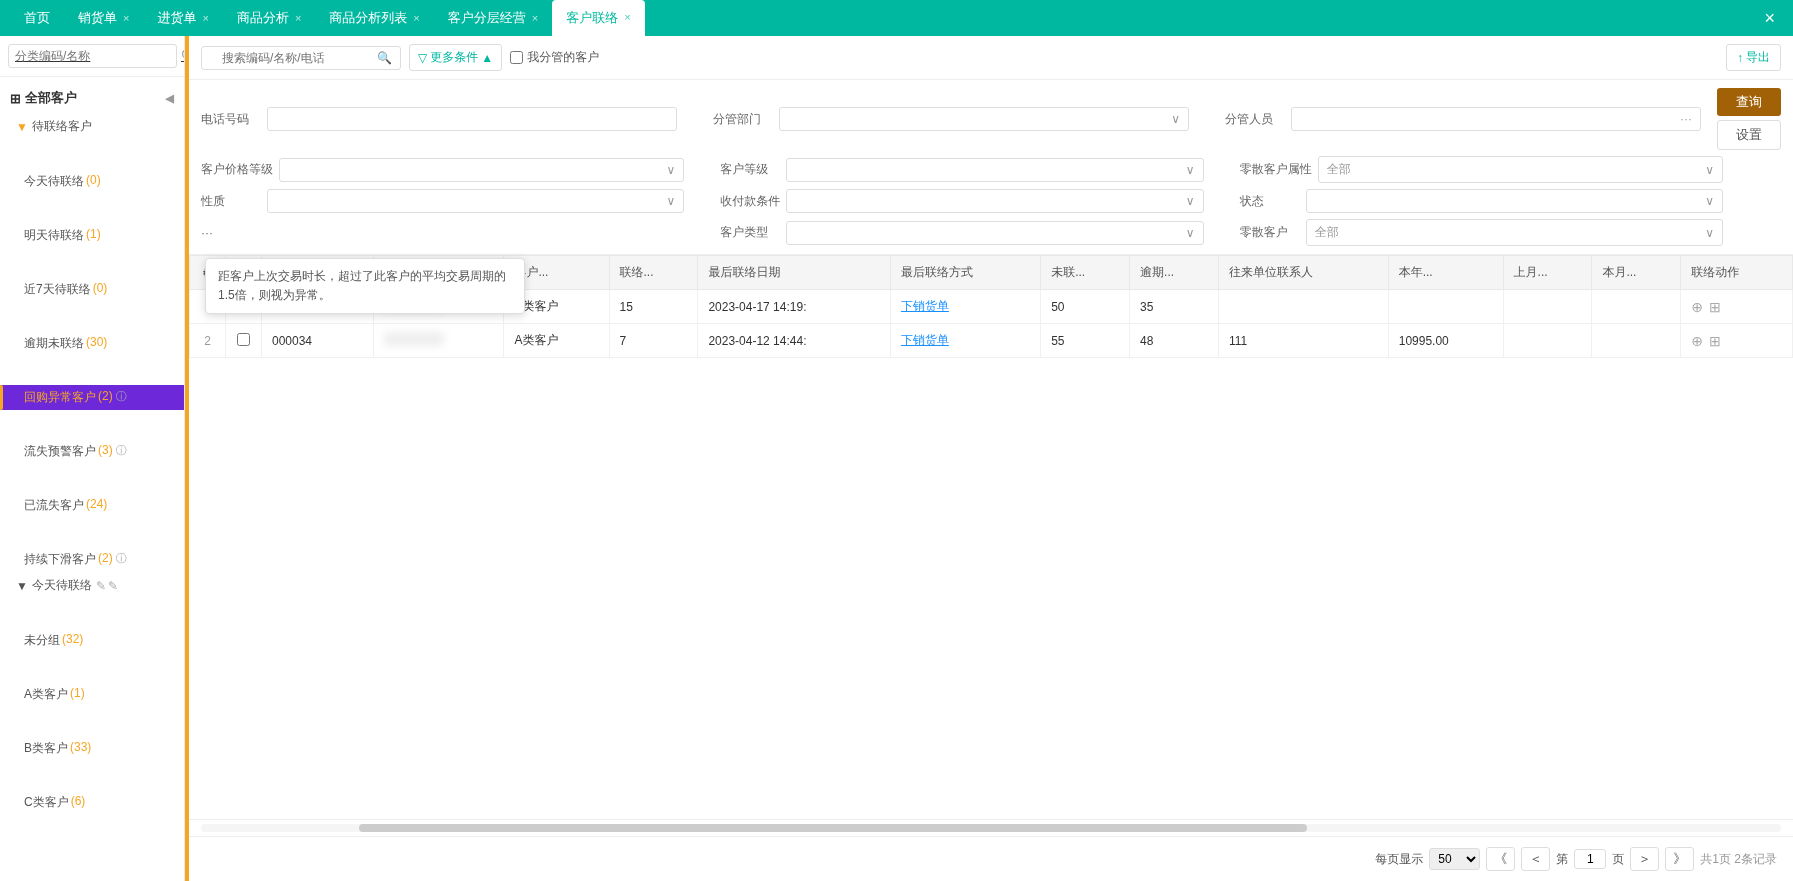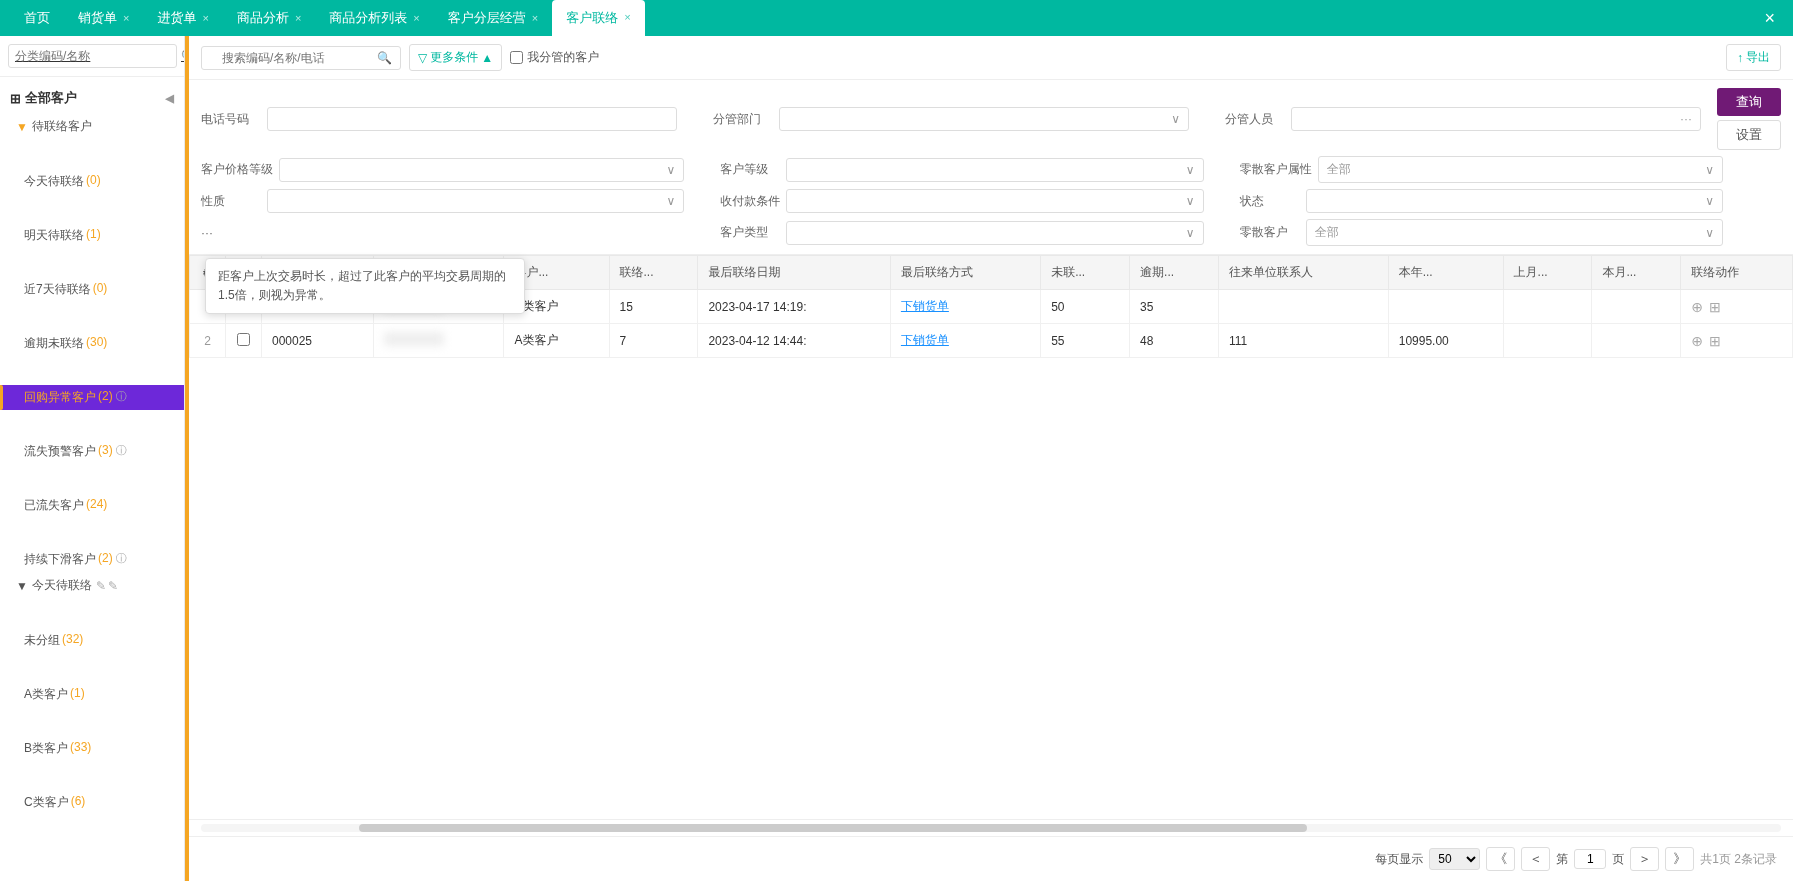--- a/index.html
+++ b/index.html
@@ -100,21 +100,21 @@
     .filter-field .select-box {
       flex: 1; border: 1px solid #ddd; border-radius: 3px; padding: 4px 8px;
       display: flex; align-items: center; justify-content: space-between; cursor: pointer;
       background: #fff; font-size: 12px; color: #999;
     }
     .filter-field input[type=text] {
       flex: 1; border: 1px solid #ddd; border-radius: 3px; padding: 4px 8px; font-size: 12px; outline: none;
     }
     .filter-actions { display: flex; flex-direction: column; gap: 4px; margin-left: 8px; }
     .btn-query {
-      background: #701a75; color: #fff; border: none; border-radius: 3px;
+      background: #a16207; color: #fff; border: none; border-radius: 3px;
       padding: 5px 18px; cursor: pointer; font-size: 13px;
     }
     .btn-settings {
       background: #fff; color: #555; border: 1px solid #ddd; border-radius: 3px;
       padding: 5px 18px; cursor: pointer; font-size: 13px;
     }
 
     
     .table-container {
       flex: 1; background: #fff; margin: 0; overflow: auto; position: relative;
@@ -490,21 +490,21 @@
             <td>
               <div class="action-icons">
                 <span class="action-icon">⊕</span>
                 <span class="action-icon">⊞</span>
               </div>
             </td>
           </tr>
           <tr>
             <td class="row-num">2</td>
             <td style="text-align:center;"><input type="checkbox" style=""></td>
-            <td>000025</td>
+            <td>000034</td>
             <td><span class="blurred"></span></td>
             <td>A类客户</td>
             <td>7</td>
             <td>2023-04-12 14:44:</td>
             <td><span class="link-text">下销货单</span></td>
             <td>55</td>
             <td>48</td>
             <td>111</td>
             <td>10995.00</td>
             <td></td>

